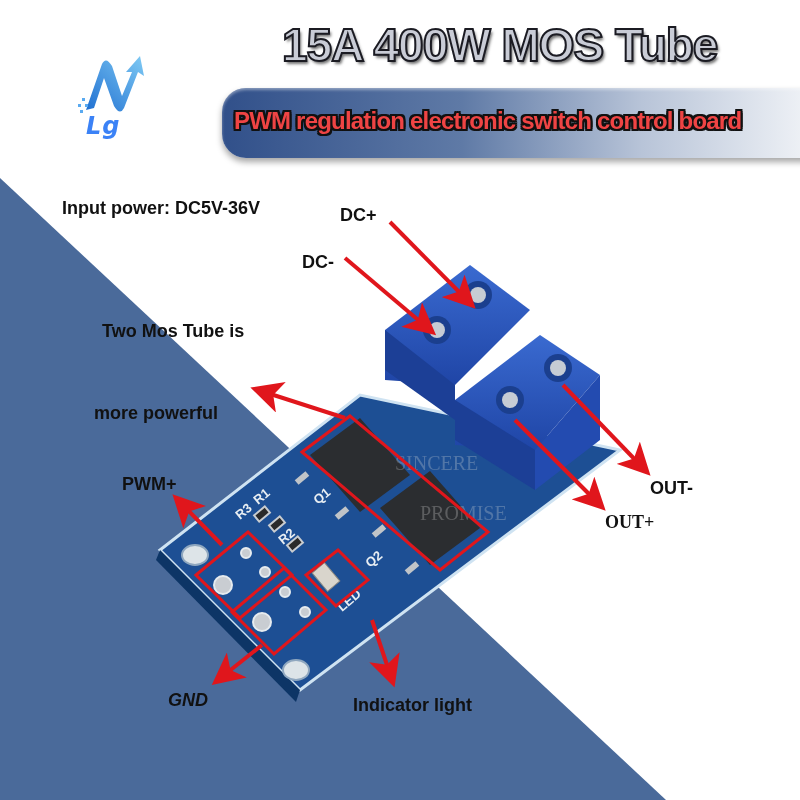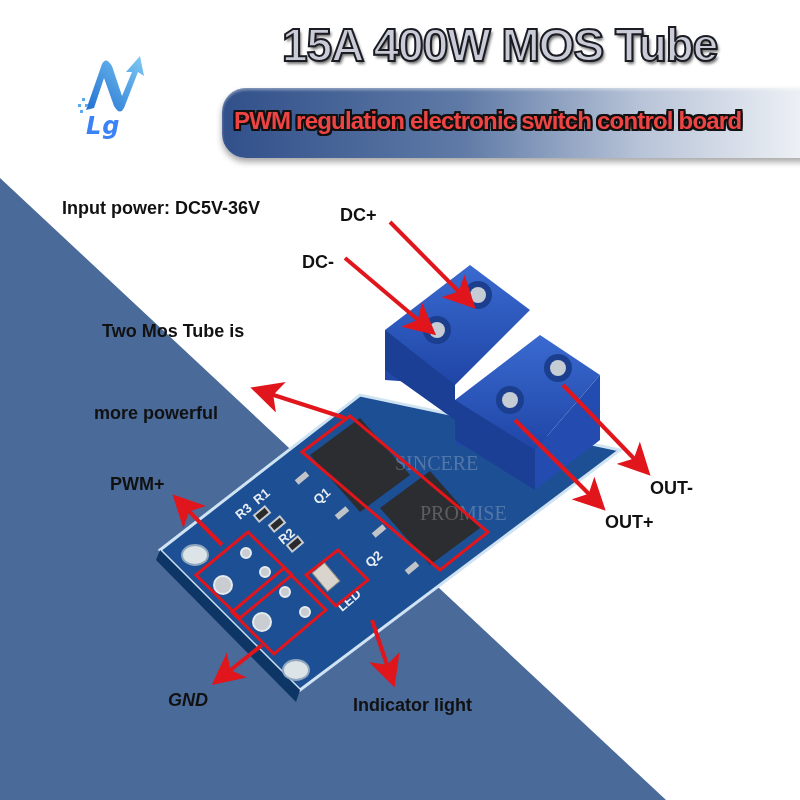--- a/index.html
+++ b/index.html
@@ -142,17 +142,17 @@
     <line x1="515" y1="420" x2="600" y2="505"></line>
     <line x1="563" y1="385" x2="645" y2="470"></line>
   </g>
 </svg>
 
 <div class="lbl" style="left:62px;top:198px;text-align:center;">Input power: DC5V-36V</div>
 <div class="lbl" style="left:340px;top:205px;">DC+</div>
 <div class="lbl" style="left:302px;top:252px;">DC-</div>
 <div class="lbl" style="left:102px;top:321px;">Two Mos Tube is</div>
 <div class="lbl" style="left:94px;top:363px;margin-top:40px;">more powerful</div>
-<div class="lbl" style="left:110px;top:474px;">PWM+</div>
+<div class="lbl" style="left:122px;top:474px;">PWM+</div>
 <div class="lbl" style="left:168px;top:690px;font-style:italic;">GND</div>
 <div class="lbl" style="left:353px;top:695px;">Indicator light</div>
-<div class="lbl" style="left:605px;top:512px;">OUT+</div>
+<div class="lbl" style="left:605px;top:512px;font-family:Liberation Serif, serif;">OUT+</div>
 <div class="lbl" style="left:650px;top:478px;">OUT-</div>
 
 </body></html>

